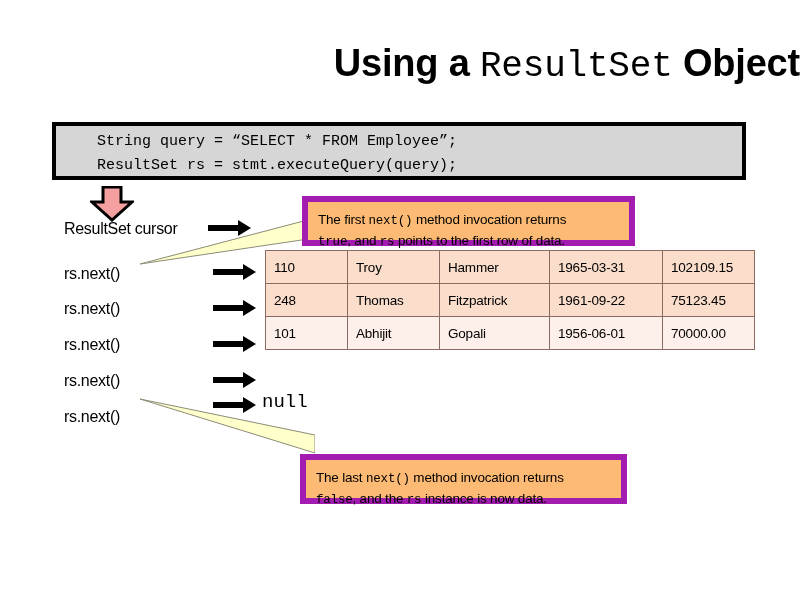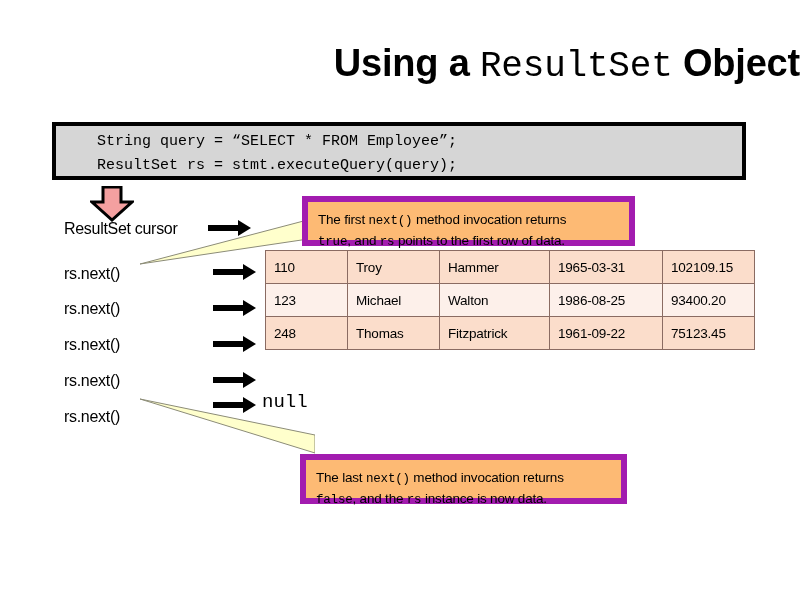--- a/index.html
+++ b/index.html
@@ -229,34 +229,34 @@
       <col class="c4">
   </colgroup>
   <tbody>
     <tr class="row-odd">
       <td>110</td>
       <td>Troy</td>
       <td>Hammer</td>
       <td>1965-03-31</td>
       <td>102109.15</td>
     </tr>
-    <tr class="row-even">
-      <td>123</td>
-      <td>Michael</td>
-      <td>Walton</td>
-      <td>1986-08-25</td>
-      <td>93400.20</td>
-    </tr>
     <tr class="row-odd">
       <td>248</td>
       <td>Thomas</td>
       <td>Fitzpatrick</td>
       <td>1961-09-22</td>
       <td>75123.45</td>
     </tr>
+    <tr class="row-even">
+      <td>101</td>
+      <td>Abhijit</td>
+      <td>Gopali</td>
+      <td>1956-06-01</td>
+      <td>70000.00</td>
+    </tr>
   </tbody>
 </table>
 
 <div class="callout-tail" id="tail-first">
   <svg width="175" height="60" viewBox="0 0 175 60" xmlns="http://www.w3.org/2000/svg">
     <polygon points="0,48 175,2 175,22" fill="#ffffcc" stroke="#8c8c78" stroke-width="1"></polygon>
   </svg>
 </div>
 <div class="callout-tail" id="tail-last">
   <svg width="175" height="60" viewBox="0 0 175 60" xmlns="http://www.w3.org/2000/svg">

